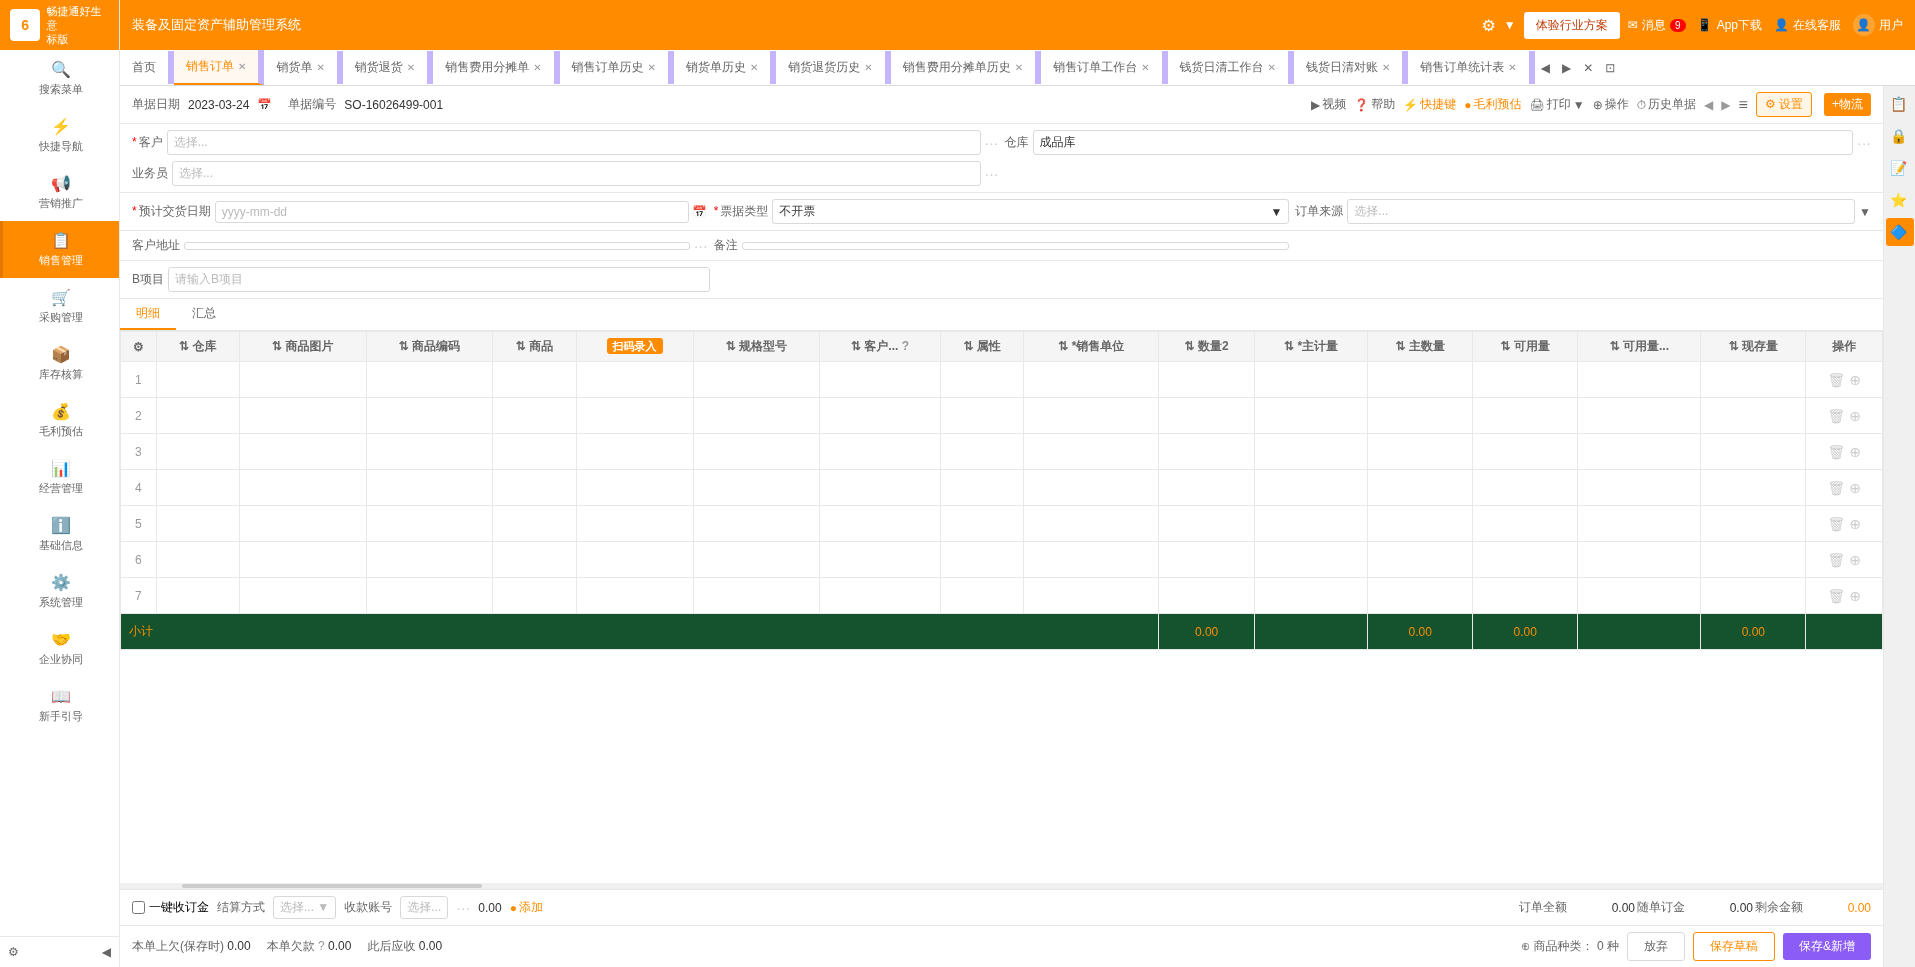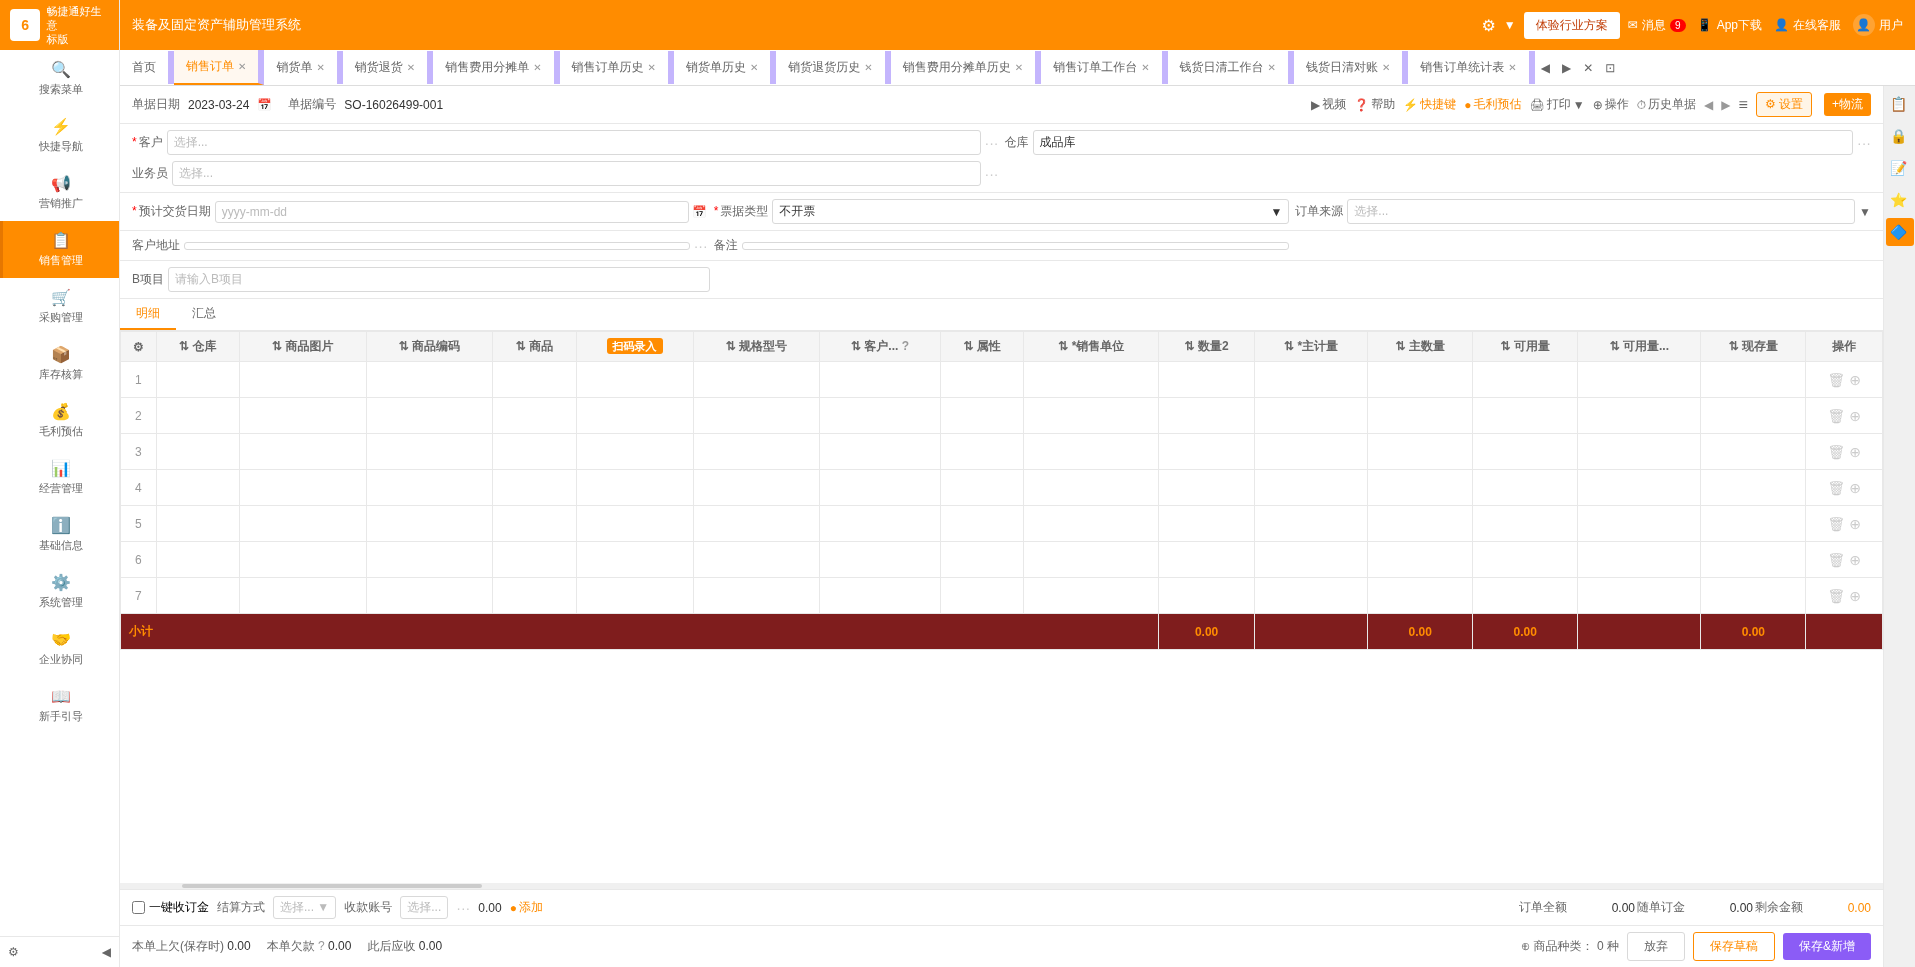--- a/index.html
+++ b/index.html
@@ -63,21 +63,21 @@
     .table-container { flex: 1; overflow: auto; position: relative; }
     table { width: 100%; border-collapse: collapse; font-size: 12px; }
     th { background: #f5f5f5; border: 1px solid #e8e8e8; padding: 6px 4px; text-align: center; color: #666; white-space: nowrap; position: sticky; top: 0; z-index: 2; }
     td { border: 1px solid #e8e8e8; padding: 4px; text-align: center; color: #333; height: 36px; }
     .row-num { color: #999; }
     .scan-btn { background: #ff8c00; color: #fff; padding: 2px 6px; border-radius: 3px; font-size: 11px; cursor: pointer; }
     .col-actions { display: flex; align-items: center; justify-content: center; gap: 4px; }
     .action-icon { color: #ccc; cursor: pointer; font-size: 14px; }
 
     
-    .summary-row td { background: #7f1d1d; color: #ff8c00; font-weight: bold; margin-top: 25px; }
+    .summary-row td { background: #14532d; color: #ff8c00; font-weight: normal; margin-top: 25px; }
 
     
     .table-footer { padding: 6px 12px; display: flex; align-items: center; gap: 8px; border-top: 1px solid #e8e8e8; flex-shrink: 0; background: #fff; }
     .checkbox-label { display: flex; align-items: center; gap: 4px; cursor: pointer; }
     .footer-select { border: 1px solid #d9d9d9; border-radius: 3px; padding: 2px 6px; color: #bbb; cursor: pointer; }
     .add-btn { color: #ff8c00; cursor: pointer; display: flex; align-items: center; gap: 2px; }
 
     
     .status-bar { background: #fff; border-top: 1px solid #e8e8e8; padding: 6px 12px; display: flex; align-items: center; gap: 16px; flex-shrink: 0; }
     .status-item { color: #666; }

